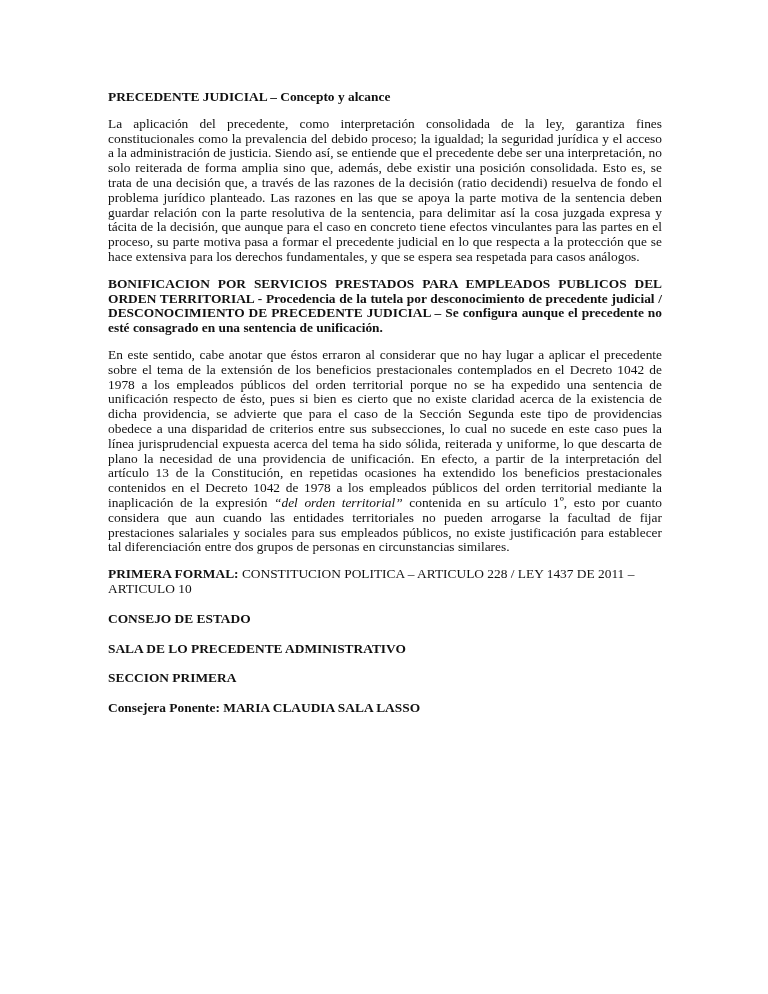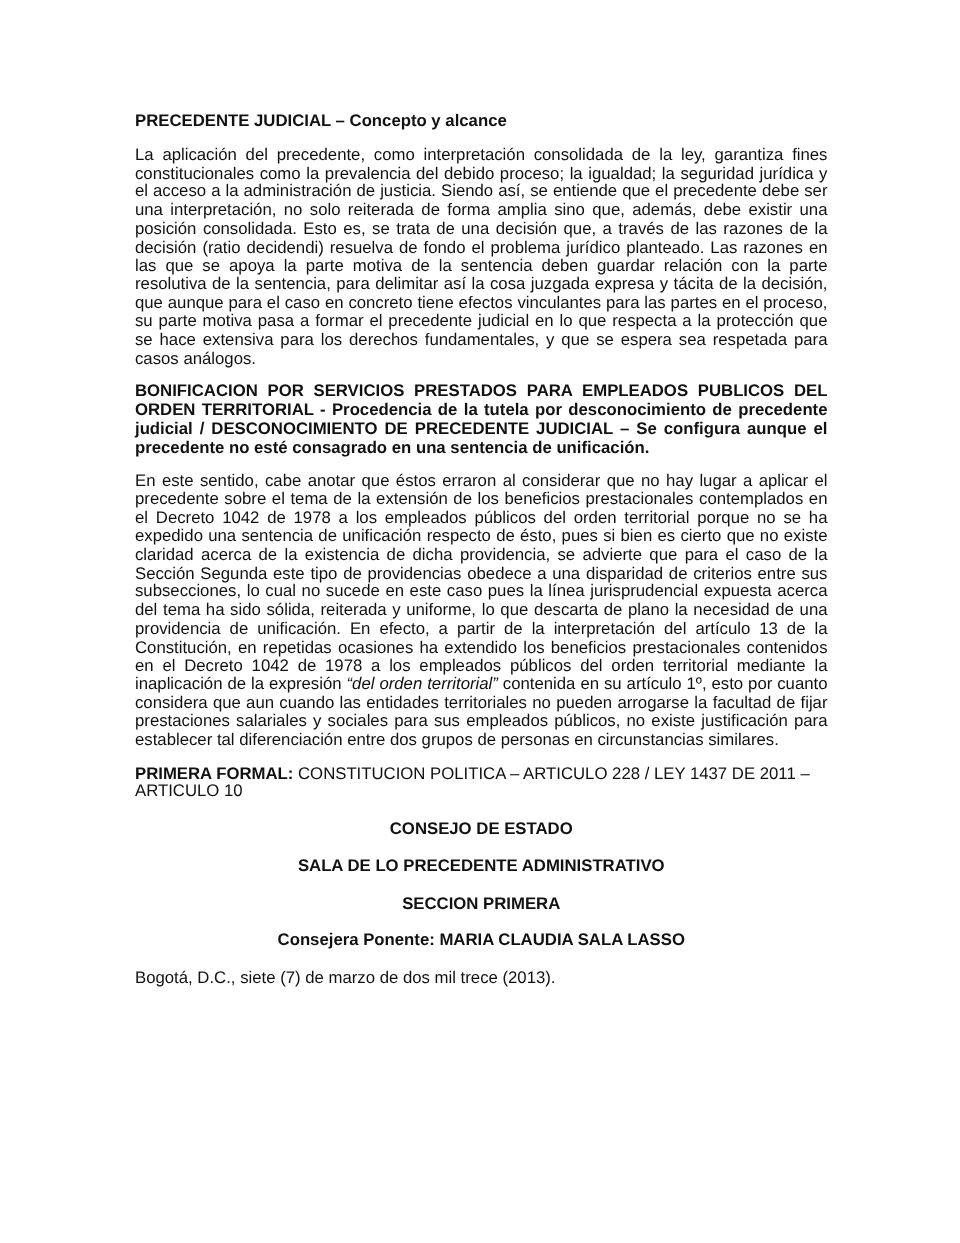--- a/index.html
+++ b/index.html
@@ -18,40 +18,40 @@
     .page {
       position: absolute;
       left: 108px;
       top: 90px;
       width: 554px;
       font-size: 13.4px;
       line-height: 14.8px;
     }
     .page p {
       margin: 0;
+      font-family: Liberation Serif, serif;
     }
     .title {
       font-weight: bold;
       margin-bottom: 12px !important;
     }
     .justify {
       text-align: justify;
       text-align-last: left;
     }
     .p1 { margin-bottom: 12px !important; }
     .bonif {
       font-weight: bold;
       text-align: justify;
       margin-bottom: 12px !important;
     }
     .p2 { margin-bottom: 12px !important; }
     .fuente { margin-bottom: 15px !important; }
     .fuente .label { font-weight: bold; }
     .center {
-      text-align: center;
       font-weight: bold;
       margin-bottom: 15px !important;
     }
     .date { margin-top: 0; }
     em { font-style: italic; }
   </style>
 </head>
 <body>
 
 <div class="page">
@@ -63,14 +63,13 @@
 
   <p class="justify p2"><span>En este sentido, cabe anotar que éstos erraron al considerar que no hay lugar a aplicar el precedente sobre el tema de la extensión de los beneficios prestacionales contemplados en el Decreto 1042 de 1978 a los empleados públicos del orden territorial porque no se ha expedido una sentencia de unificación respecto de ésto, pues si bien es cierto que no existe claridad acerca de la existencia de dicha providencia, se advierte que para el caso de la Sección Segunda este tipo de providencias obedece a una disparidad de criterios entre sus subsecciones, lo cual no sucede en este caso pues la línea jurisprudencial expuesta acerca del tema ha sido sólida, reiterada y uniforme, lo que descarta de plano la necesidad de una providencia de unificación. En efecto, a partir de la interpretación del artículo 13 de la Constitución, en repetidas ocasiones ha extendido los beneficios prestacionales contenidos en el Decreto 1042 de 1978 a los empleados públicos del orden territorial mediante la inaplicación de la expresión </span><em>“del orden territorial”</em><span> contenida en su artículo 1º, esto por cuanto considera que aun cuando las entidades territoriales no pueden arrogarse la facultad de fijar prestaciones salariales y sociales para sus empleados públicos, no existe justificación para establecer tal diferenciación entre dos grupos de personas en circunstancias similares.</span></p>
 
   <p class="fuente"><span class="label">PRIMERA FORMAL:</span><span> CONSTITUCION POLITICA – ARTICULO 228 / LEY 1437 DE 2011 – ARTICULO 10</span></p>
 
   <p class="center">CONSEJO DE ESTADO</p>
   <p class="center">SALA DE LO PRECEDENTE ADMINISTRATIVO</p>
   <p class="center">SECCION PRIMERA</p>
   <p class="center">Consejera Ponente: MARIA CLAUDIA SALA LASSO</p>
 
-  <p class="date">Bogotá, D.C., siete (7) de marzo de dos mil trece (2013).</p>
 </div>
 
 </body></html>

